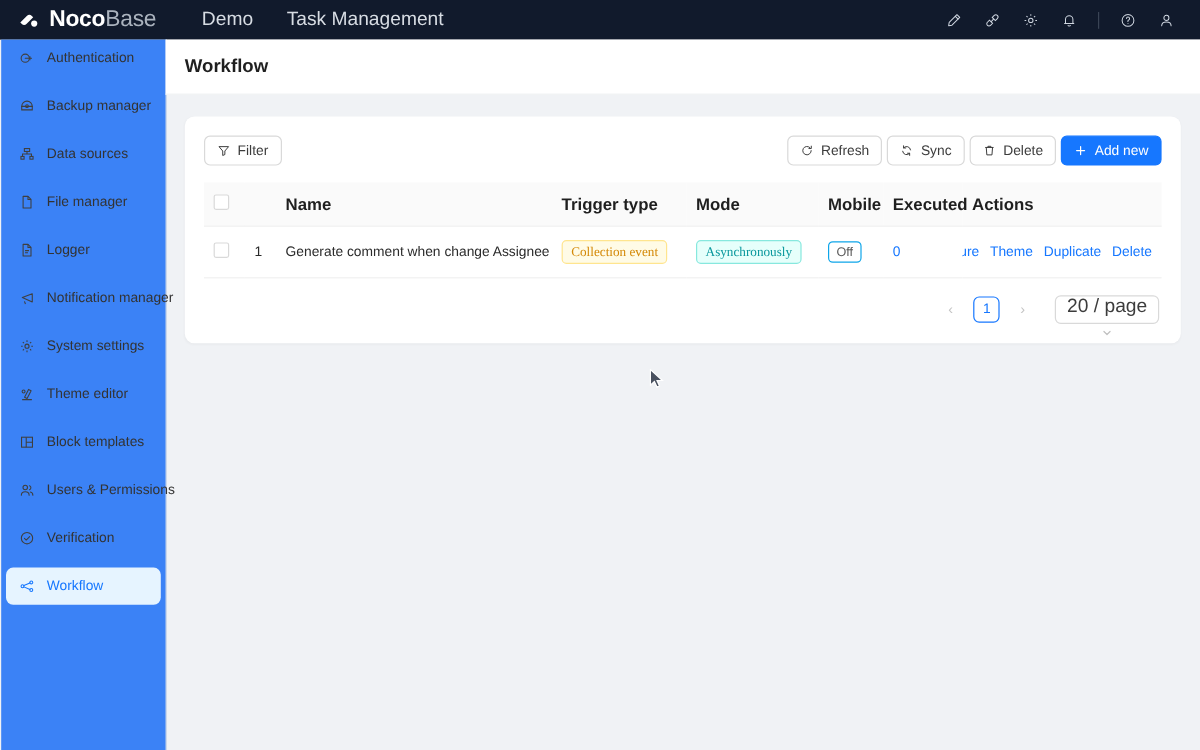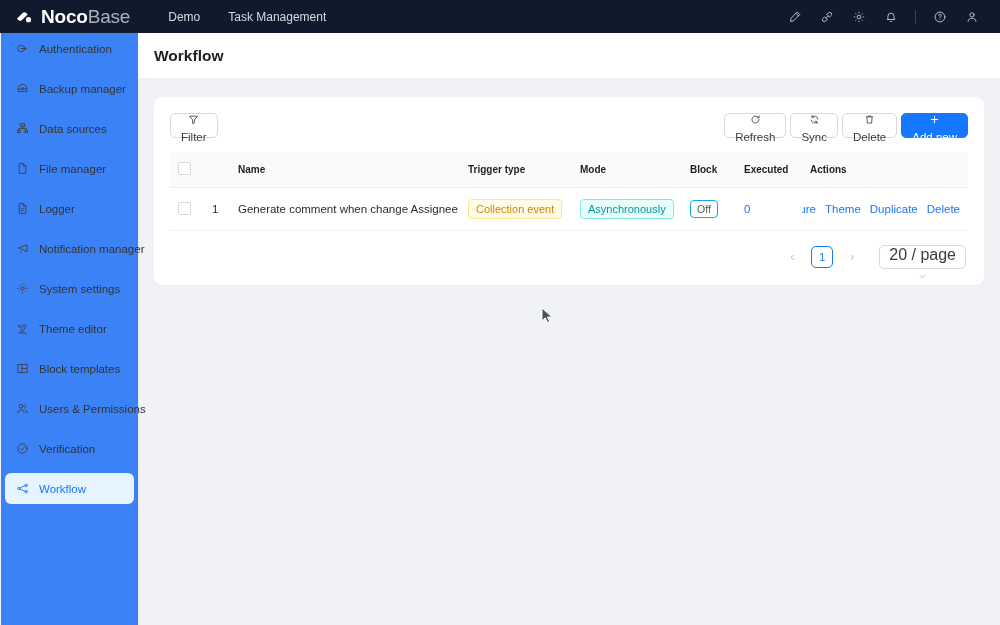--- a/index.html
+++ b/index.html
@@ -18,21 +18,21 @@
     display: flex; align-items: center;
   }
   .logo-wrap { display: flex; align-items: center; padding-left: 14px; gap: 7px; }
   .logo-mark { width: 20px; height: 20px; color: #fff; display: block; }
   .logo-text { font-size: 19px; letter-spacing: -0.2px; white-space: nowrap; }
   .logo-text .b1 { color: #ffffff; font-weight: bold; }
   .logo-text .b2 { color: #aab2bd; font-weight: 300; }
 
   .top-menu { display: flex; align-items: center; margin-left: 24px; gap: 0px; }
   .top-menu-item {
-    color: #d7dce3; font-size: 12px; padding: 0 14px; height: 33px;
+    color: #d7dce3; font-size: 16px; padding: 0 14px; height: 33px;
     display: flex; align-items: center; cursor: pointer; white-space: nowrap;
   }
 
   .top-icons { margin-left: auto; display: flex; align-items: center; padding-right: 12px; }
   .top-icon {
     width: 32px; height: 33px; display: flex; align-items: center; justify-content: center;
     color: #cfd6e0; cursor: pointer;
   }
   .top-icon svg { display: block; }
   .top-divider { width: 1px; height: 14px; background: #3a4455; margin: 0 8px; }
@@ -68,32 +68,31 @@
     box-shadow: 0 1px 2px rgba(0,0,0,0.03);
   }
 
   .toolbar { display: flex; align-items: center; margin-bottom: 14px; }
   .btn {
     display: inline-flex; align-items: center; gap: 6px;
     height: 25px; padding: 0 10px; border-radius: 5px;
     border: 1px solid #d9d9d9; background: #fff; color: #3c3c3c;
     font-size: 11.5px; cursor: pointer; white-space: nowrap;
     font-family: "Liberation Sans", sans-serif;
-    flex-direction: column;
   }
   .btn svg { display: block; }
   .btn-primary {
     background: #1677ff; border-color: #1677ff; color: #fff; font-weight: normal;
   }
   .toolbar-right { margin-left: auto; display: flex; align-items: center; gap: 4px; }
 
   
   table.wf { width: 100%; border-collapse: collapse; table-layout: fixed; }
   table.wf thead th {
-    background: #fafafa; text-align: left; font-size: 10px; font-weight: bold;
+    background: #fafafa; text-align: left; font-size: 14px; font-weight: bold;
     color: #1f1f1f; padding: 10px 8px; border-bottom: 1px solid #f0f0f0;
     white-space: nowrap;
   }
   table.wf tbody td {
     padding: 11px 8px; font-size: 11.5px; color: #2b2b2b;
     border-bottom: 1px solid #f0f0f0; white-space: nowrap; overflow: hidden;
   }
   .col-chk { width: 34px; }
   .col-idx { width: 26px; }
   .col-name { width: 230px; }
@@ -103,21 +102,21 @@
   .col-exec { width: 66px; }
 
   .chkbox {
     width: 13px; height: 13px; border: 1px solid #d9d9d9; border-radius: 2px;
     background: #fff; display: inline-block; cursor: pointer;
   }
   .idx { color: #3a3a3a; }
 
   .tag {
     display: inline-block; padding: 1px 7px; border-radius: 4px;
-    font-size: 11px; line-height: 16px; white-space: nowrap;
+    font-size: 11px; line-height: 16px; white-space: nowrap; font-family: Liberation Serif, serif;
   }
   .tag-gold { background: #fffbe6; border: 1px solid #ffe58f; color: #d48806; }
   .tag-cyan { background: #e6fffb; border: 1px solid #87e8de; color: #08979c; }
 
   .pill-off {
     display: inline-block; border: 1px solid #0ea5e9; border-radius: 4px;
     background: #fff; color: #595959; font-size: 10.5px; line-height: 14px;
     padding: 1px 6px; cursor: pointer;
   }
   .link { color: #1677ff; cursor: pointer; }
@@ -406,21 +405,21 @@
         <table class="wf">
           <thead>
             <tr>
               <th class="col-chk">
                 <span class="chkbox"></span>
               </th>
               <th class="col-idx"></th>
               <th class="col-name">Name</th>
               <th class="col-trig">Trigger type</th>
               <th class="col-mode">Mode</th>
-              <th class="col-stat">Block</th>
+              <th class="col-stat">Mobile</th>
               <th class="col-exec">Executed</th>
               <th>Actions</th>
             </tr>
           </thead>
           <tbody>
             <tr>
               <td class="col-chk">
                 <span class="chkbox"></span>
               </td>
               <td class="col-idx idx">1</td>

